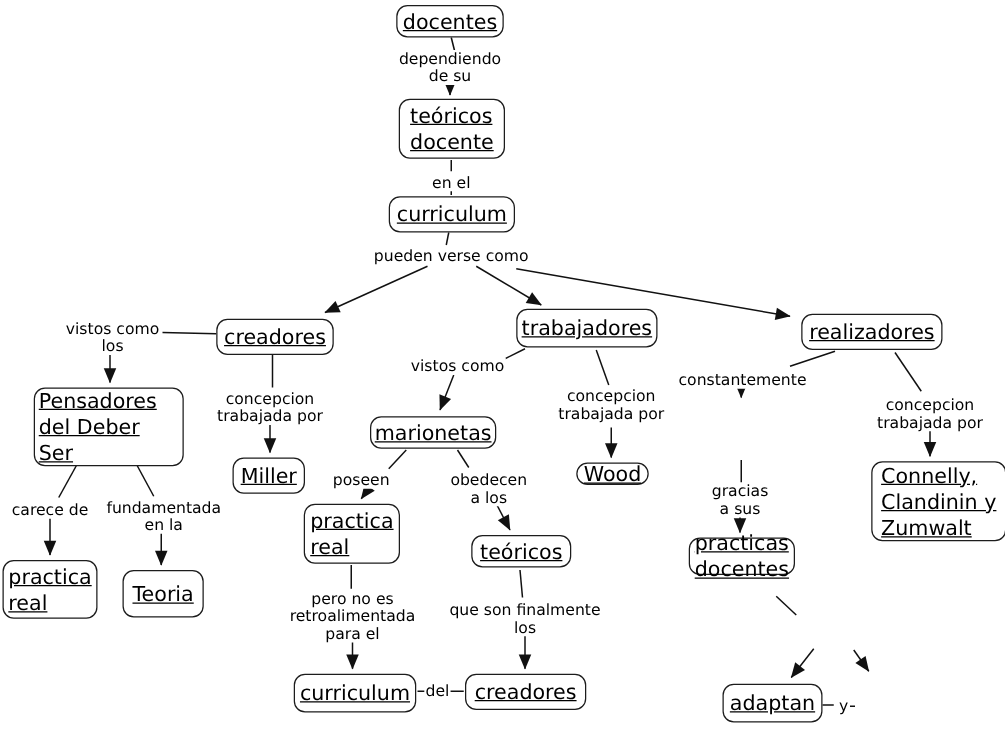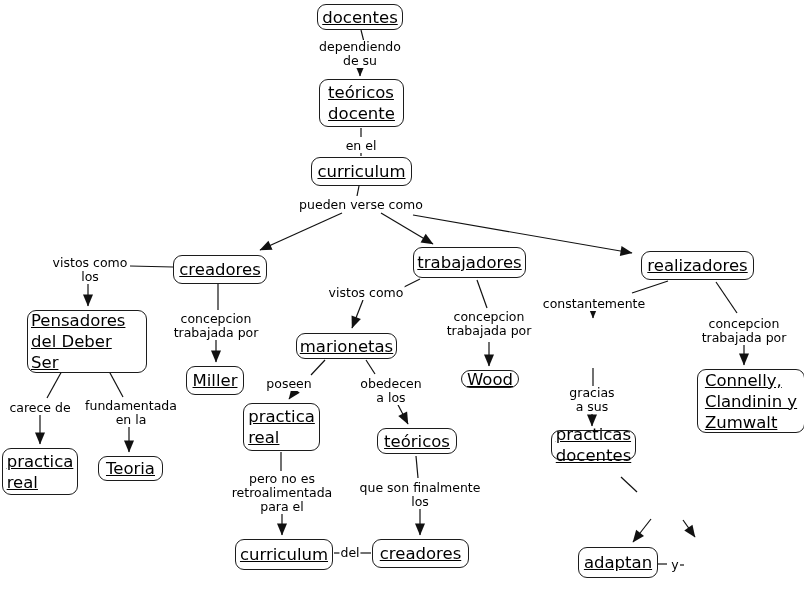--- a/index.html
+++ b/index.html
@@ -118,21 +118,21 @@
   <div class="concept" style="left:27px;top:310px;width:120px;height:63px">Pensadores
 del Deber Ser</div>
   <div class="concept" style="left:186px;top:366px;width:58px;height:29px">Miller</div>
   <div class="concept" style="left:296px;top:333px;width:101px;height:26px">marionetas</div>
   <div class="concept" style="left:461px;top:370px;width:58px;height:18px">Wood</div>
   <div class="concept" style="left:697px;top:369px;width:108px;height:64px">Connelly,
 Clandinin y
 Zumwalt</div>
   <div class="concept" style="left:2px;top:448px;width:76px;height:47px">practica
 real</div>
-  <div class="concept" style="left:98px;top:456px;width:65px;height:25px">Teoria</div>
+  <div class="concept" style="left:98px;top:456px;width:65px;height:38px">Teoria</div>
   <div class="concept" style="left:243px;top:403px;width:77px;height:48px">practica
 real</div>
   <div class="concept" style="left:377px;top:428px;width:80px;height:26px">teóricos</div>
   <div class="concept" style="left:551px;top:430px;width:85px;height:30px">practicas
 docentes</div>
   <div class="concept" style="left:235px;top:539px;width:98px;height:31px">curriculum</div>
   <div class="concept" style="left:372px;top:539px;width:97px;height:29px">creadores</div>
   <div class="concept" style="left:578px;top:547px;width:80px;height:31px">adaptan</div>
 
   <div class="phrase" style="left:360px;top:40px">dependiendo

